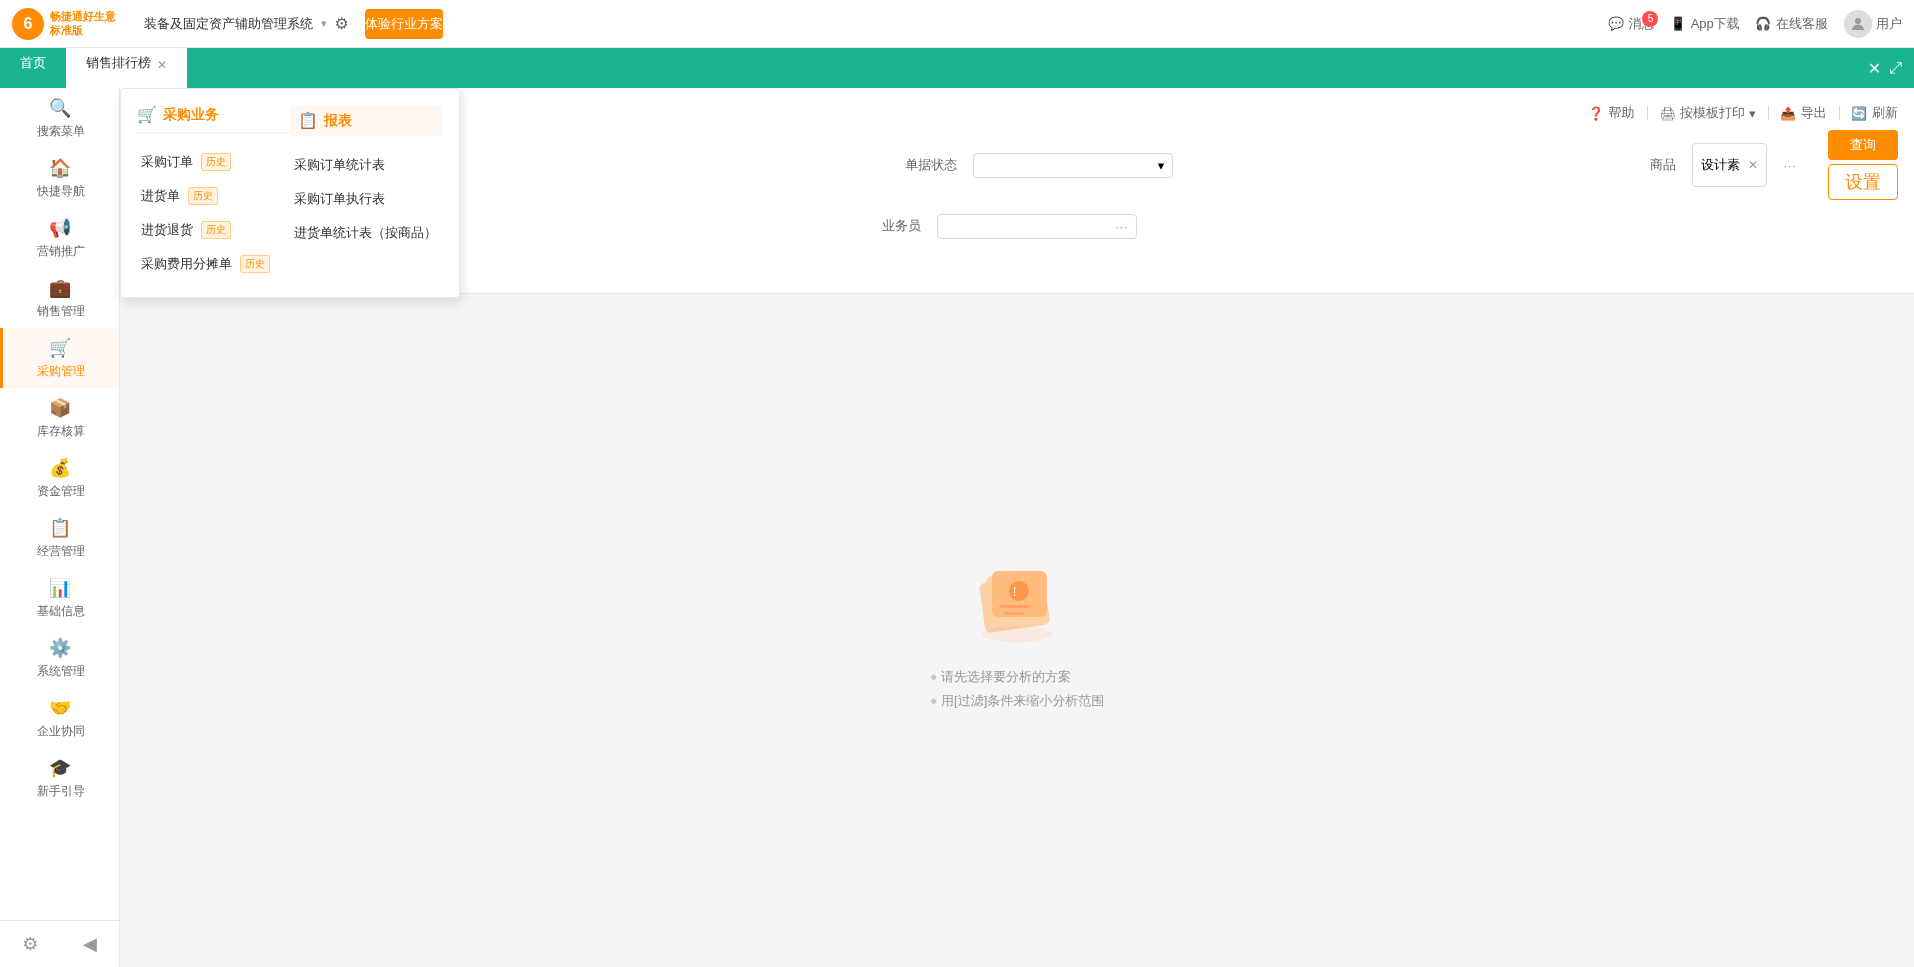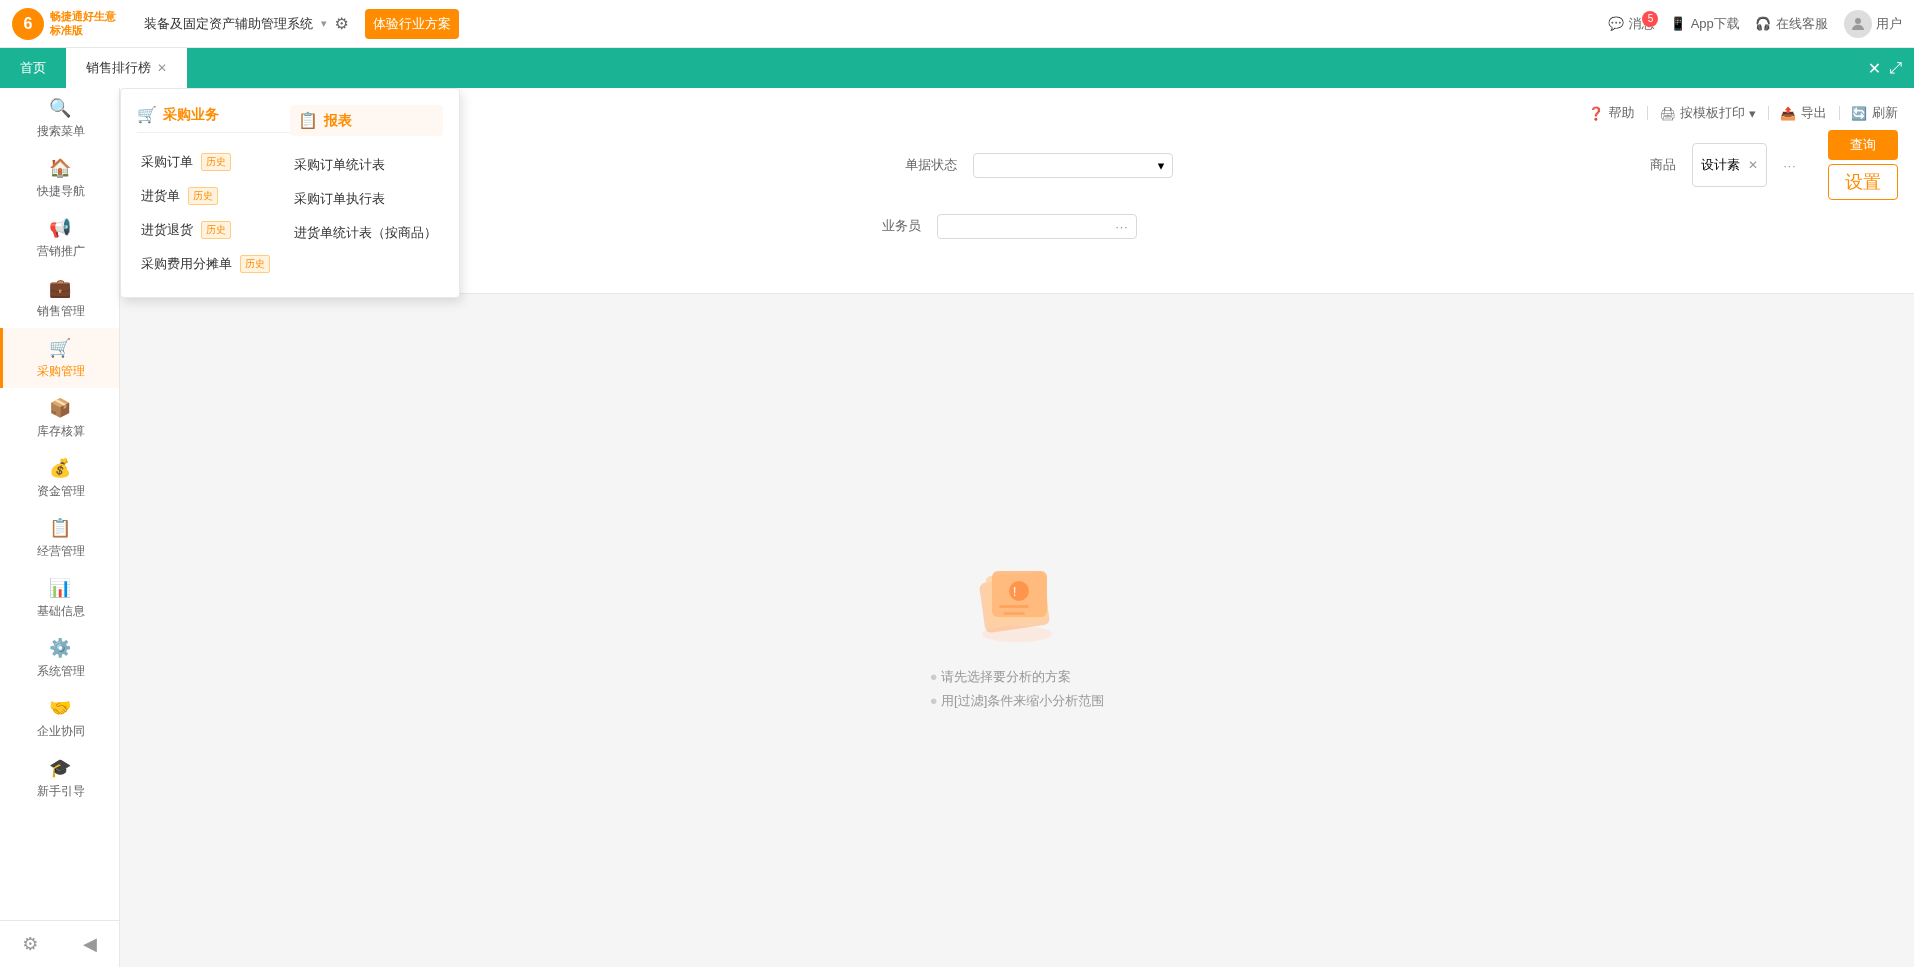--- a/index.html
+++ b/index.html
@@ -47,21 +47,21 @@
       font-size: 13px;
       margin-left: 12px;
     }
     .system-title-text { color: #333; }
     .dropdown-arrow { color: #999; font-size: 11px; cursor: pointer; }
     .settings-icon { color: #666; cursor: pointer; font-size: 16px; }
     .industry-btn {
       background: #ff8c00;
       color: #fff;
       border: none;
-      padding: 6px 8px;
+      padding: 6px 0;
       border-radius: 4px;
       cursor: pointer;
       font-size: 13px;
       margin-left: 8px;
     }
     .top-right {
       display: flex;
       align-items: center;
       gap: 16px;
       margin-left: auto;
@@ -107,21 +107,21 @@
       display: flex;
       align-items: center;
       padding: 0 0;
       position: relative;
       z-index: 99;
     }
     .tab-item {
       height: 40px;
       padding: 16px 20px;
       display: flex;
-      align-items: center;
+      align-items: flex-end;
       cursor: pointer;
       font-size: 13px;
       color: #fff;
       position: relative;
     }
     .tab-item.home {
       background: transparent;
     }
     .tab-item.active {
       background: #fff;

